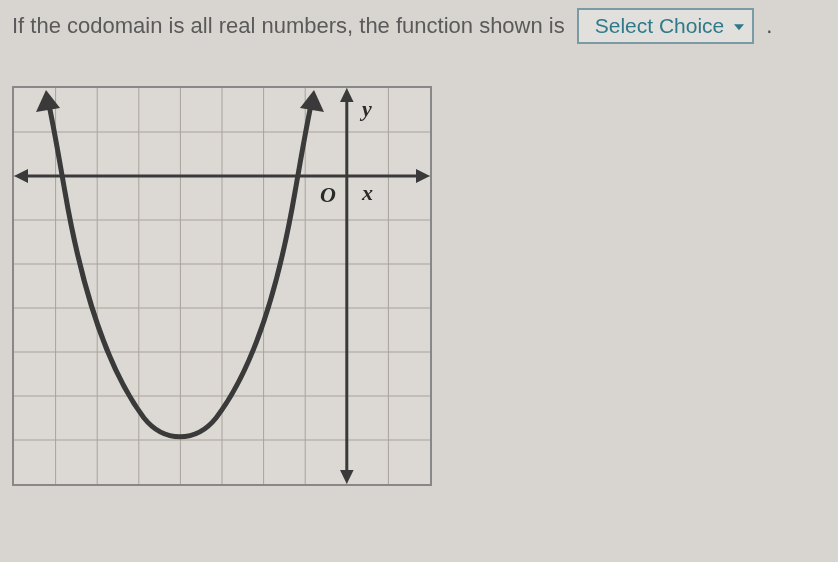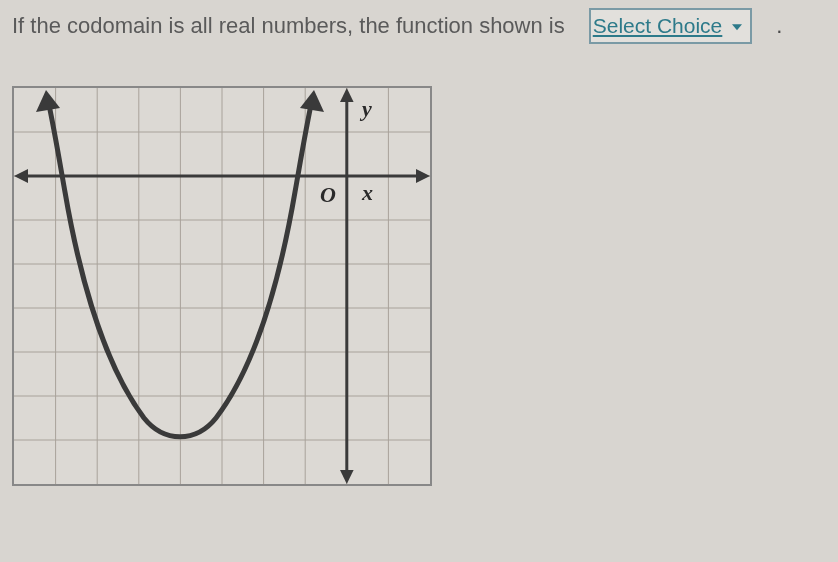--- a/index.html
+++ b/index.html
@@ -11,32 +11,31 @@
     height: 562px;
     box-sizing: border-box;
     color: #4a4a4a;
   }
   .prompt-line {
     font-size: 22px;
     color: #5a5a5a;
     display: flex;
     align-items: center;
     flex-wrap: wrap;
-    gap: 24px;
+    gap: 12px;
     margin-bottom: 42px;
   }
   .select-box {
     border: 2px solid #7a9aa5;
     color: #2d7a8a;
-    padding: 4px 28px 4px 2px;
+    padding: 4px 28px 4px 16px;
     font-size: 21px;
     background: #e2e0dc;
     position: relative;
     cursor: pointer;
-    text-decoration: underline;
   }
   .select-box::after {
     content: "";
     position: absolute;
     right: 8px;
     top: 50%;
     transform: translateY(-30%);
     border-left: 5px solid transparent;
     border-right: 5px solid transparent;
     border-top: 6px solid #2d7a8a;

